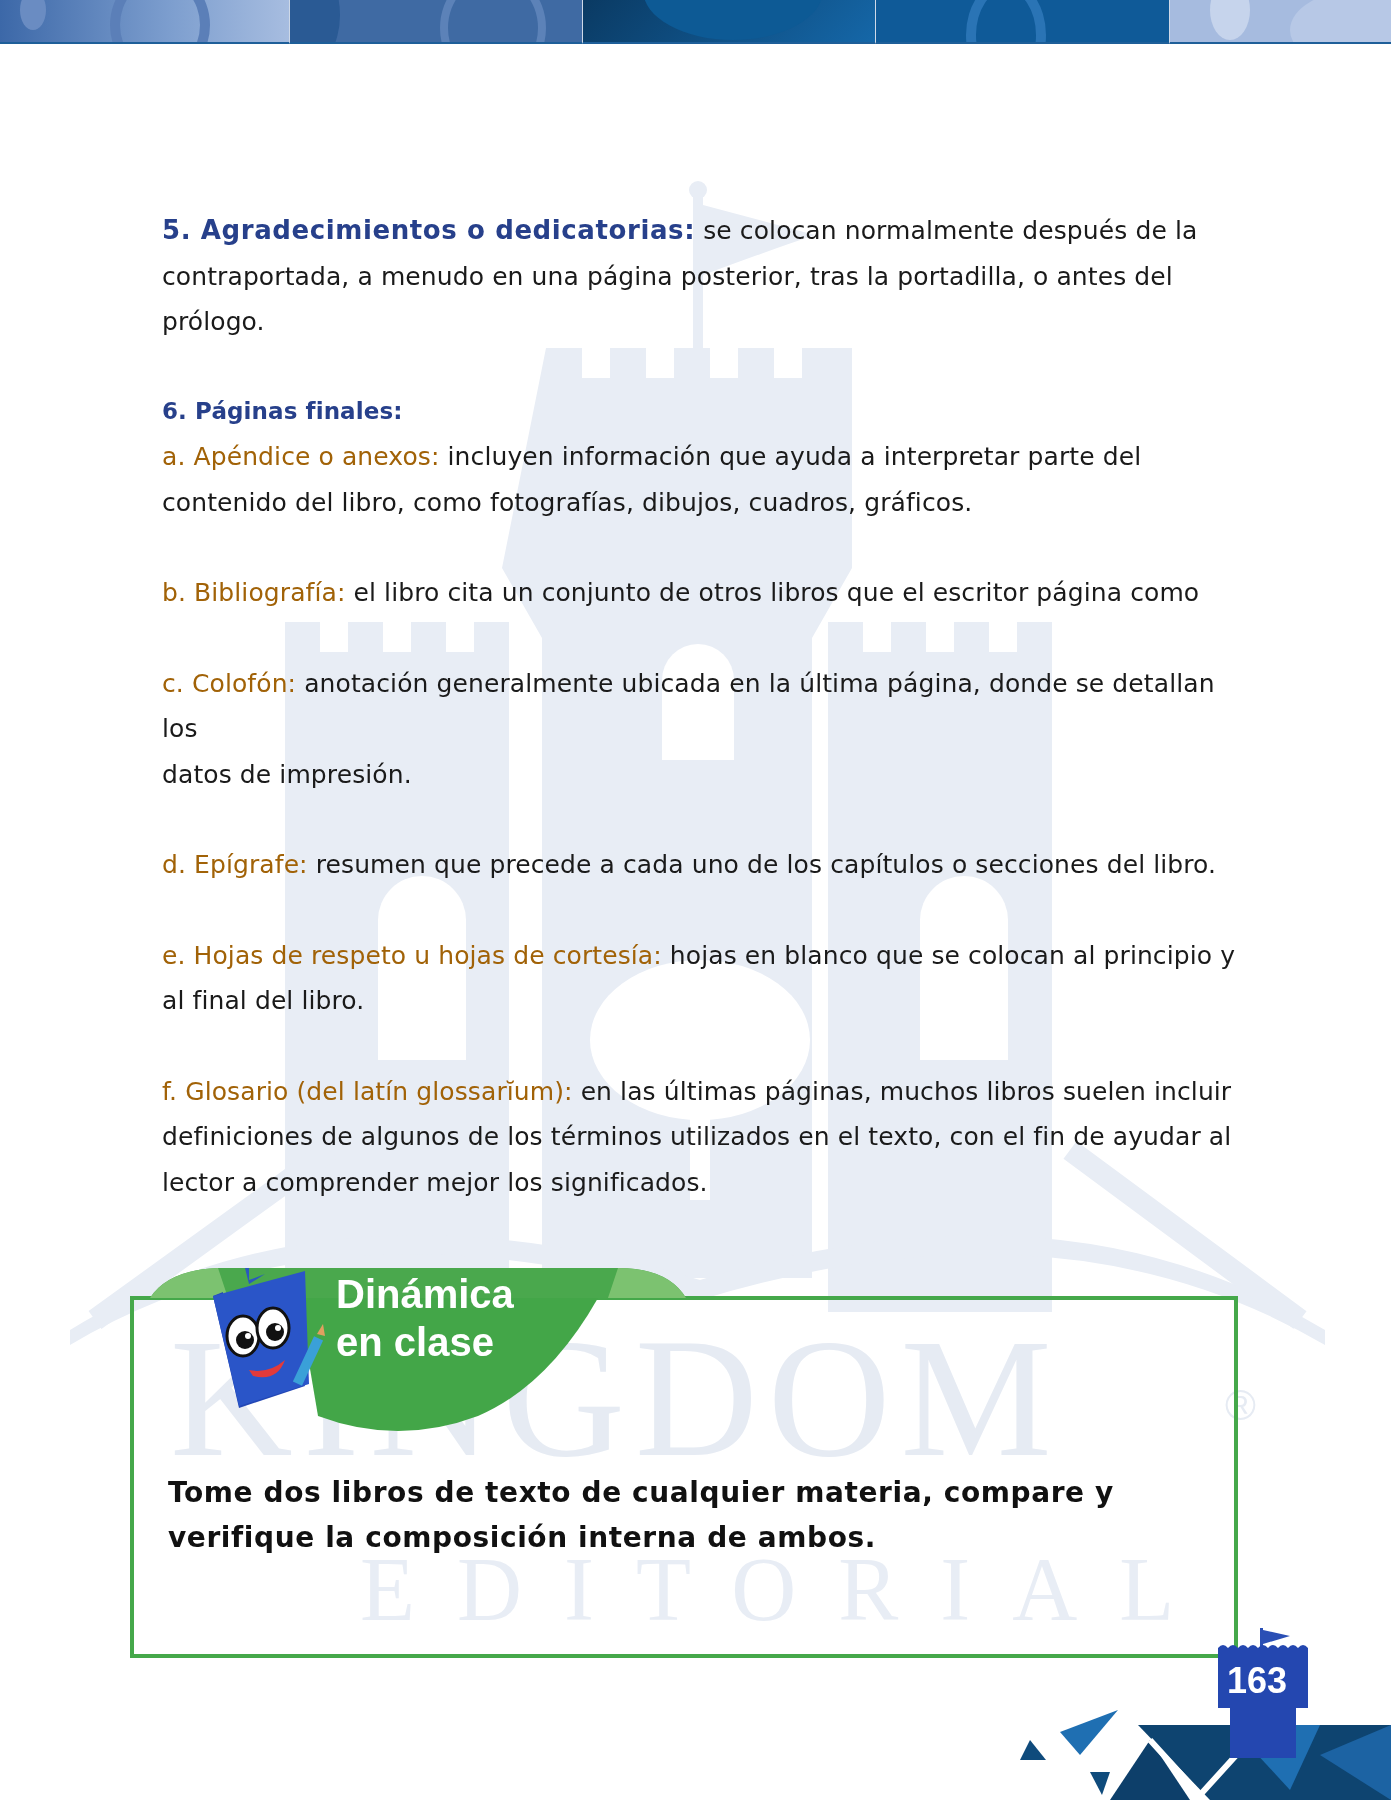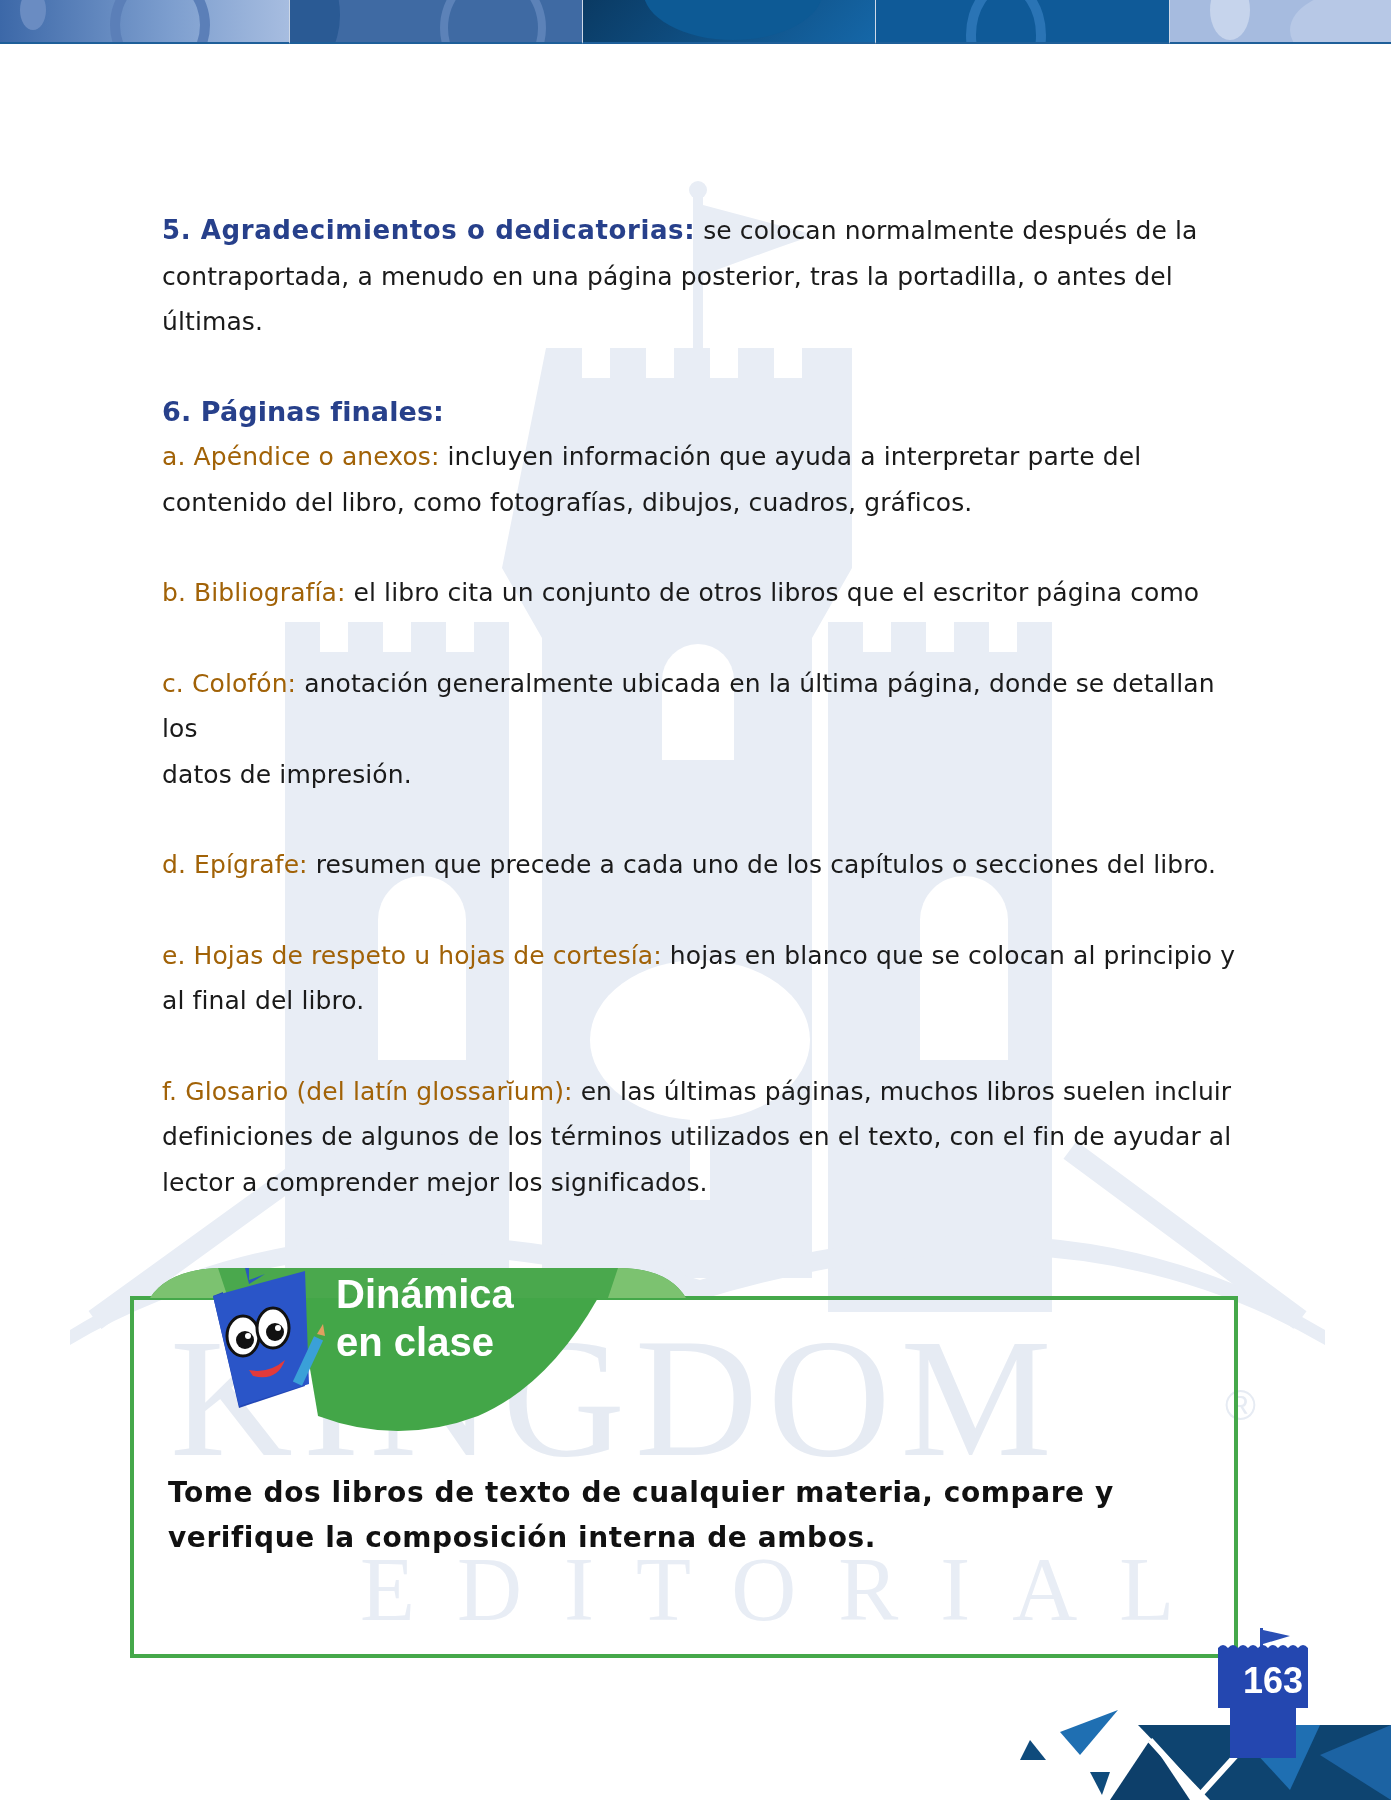--- a/index.html
+++ b/index.html
@@ -12,21 +12,21 @@
   .content { position:absolute; left:162px; top:196px; width:1080px;margin-top:12px; }
   .p { font-size:25px; line-height:45.5px; color:#1a1a1a; margin:0; letter-spacing:0.1px; }
   .h-blue { color:#27408b; font-weight:bold; }
   .green { color:#a16207; }
   .gap { height:45px; }
   .box { position:absolute; left:130px; top:1296px; width:1108px; height:362px; border:4px solid #45a84a; box-sizing:border-box; }
   .banner { position:absolute; left:148px; top:1266px; }
   .banner-text { position:absolute; left:336px; top:1270px; color:#ffffff; font-weight:bold; font-size:40px; line-height:48px; font-family:"Liberation Sans", sans-serif; }
   .task { position:absolute; left:168px; top:1470px; width:1020px; font-size:28px; line-height:45px; font-weight:bold; color:#111; letter-spacing:0.6px; }
   .pagenum { position:absolute; left:1218px; top:1628px; width:90px; }
-  .pagenum-text { position:absolute; left:1218px; top:1660px; width:78px; text-align:center; color:#fff; font-weight:bold; font-size:36px; font-family:"Liberation Sans", sans-serif;padding-left:16px; }
+  .pagenum-text { position:absolute; left:1218px; top:1660px; width:78px; text-align:center; color:#fff; font-weight:bold; font-size:36px; font-family:"Liberation Sans", sans-serif; }
   .deco { position:absolute; left:990px; top:1700px; }
 </style>
 </head>
 <body>
 
 <div class="header">
   <div class="hseg" style="width:290px;background:linear-gradient(90deg,#3c68a8,#7e9fcf 60%,#a7bde0);">
     <div class="blob" style="left:20px;top:-10px;width:26px;height:40px;background:#6a8cc2;"></div>
     <div class="blob" style="left:110px;top:-30px;width:80px;height:90px;border:10px solid #5b7fb8;background:transparent;"></div>
   </div>
@@ -73,24 +73,24 @@
   </g>
   <text x="170" y="1455" font-family="Liberation Serif, serif" font-size="170" fill="#e6ebf3" letter-spacing="10">KINGDOM</text>
   <text x="1225" y="1420" font-family="Liberation Sans, sans-serif" font-size="42" fill="#e6ebf3">®</text>
   <text x="360" y="1620" font-family="Liberation Serif, serif" font-size="90" fill="#e8edf5" letter-spacing="42">EDITORIAL</text>
 </svg>
 
 <div class="content">
   <p class="p">
     <span class="h-blue" style="font-size:26px;letter-spacing:0.6px;">5. Agradecimientos o dedicatorias:</span><span> se colocan normalmente después de la</span><br>
     <span>contraportada, a menudo en una página posterior, tras la portadilla, o antes del</span><br>
-    <span>últimas.</span>
+    <span>prólogo.</span>
   </p>
   <div style="height:44px;"></div>
-  <p class="p h-blue" style="font-size:27px;">6. Páginas finales:</p>
+  <p class="p h-blue" style="font-size:23px;">6. Páginas finales:</p>
 
   <p class="p">
     <span class="green">a. Apéndice o anexos:</span><span> incluyen información que ayuda a interpretar parte del</span><br>
     <span>contenido del libro, como fotografías, dibujos, cuadros, gráficos.</span>
   </p>
   <div class="gap"></div>
   <p class="p">
     <span class="green">b. Bibliografía:</span><span> el libro cita un conjunto de otros libros que el escritor página como</span><br>
   </p>
   <div class="gap"></div>

